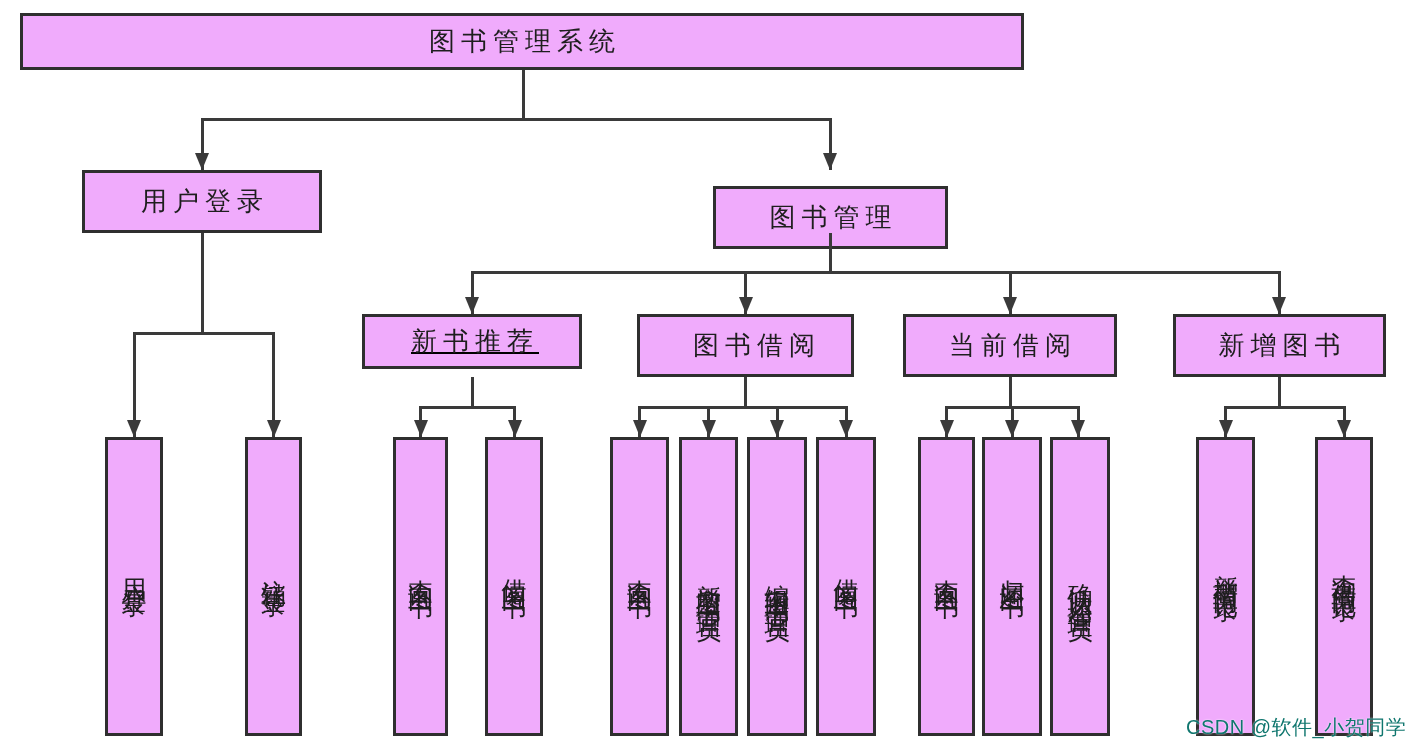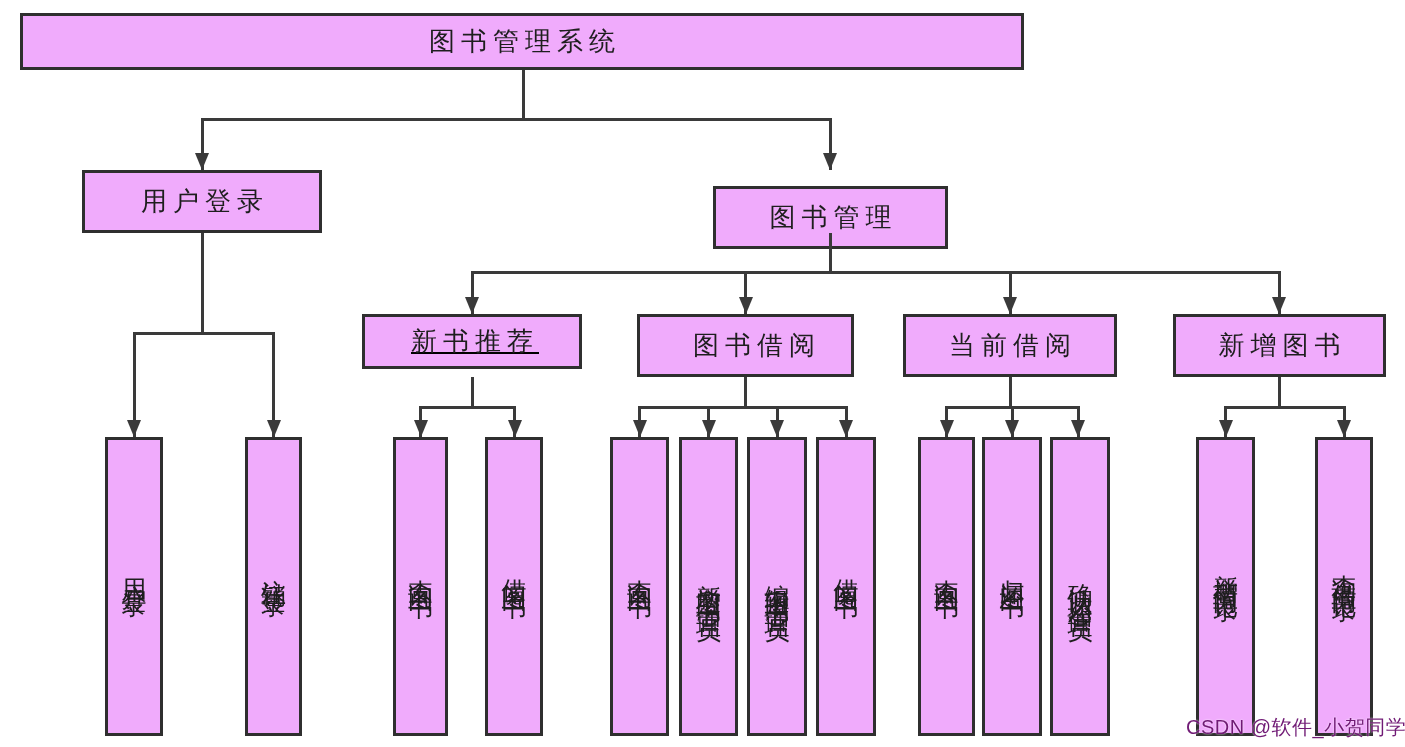--- a/index.html
+++ b/index.html
@@ -47,21 +47,21 @@
     transform:translateX(-50%);
     bottom:0;
     width:0;height:0;
     border-left:7px solid transparent;
     border-right:7px solid transparent;
     border-top:17px solid #3a3a3a;
   }
   .watermark{
     position:absolute;
     z-index:10;
-    color:#701a75;
+    color:#0f766e;
     font-size:20px;
     letter-spacing:0.5px;
     white-space:nowrap;
     text-shadow:0 0 2px #ffffff;
   }
 </style>
 </head>
 <body>
 
 <div id="canvas">

